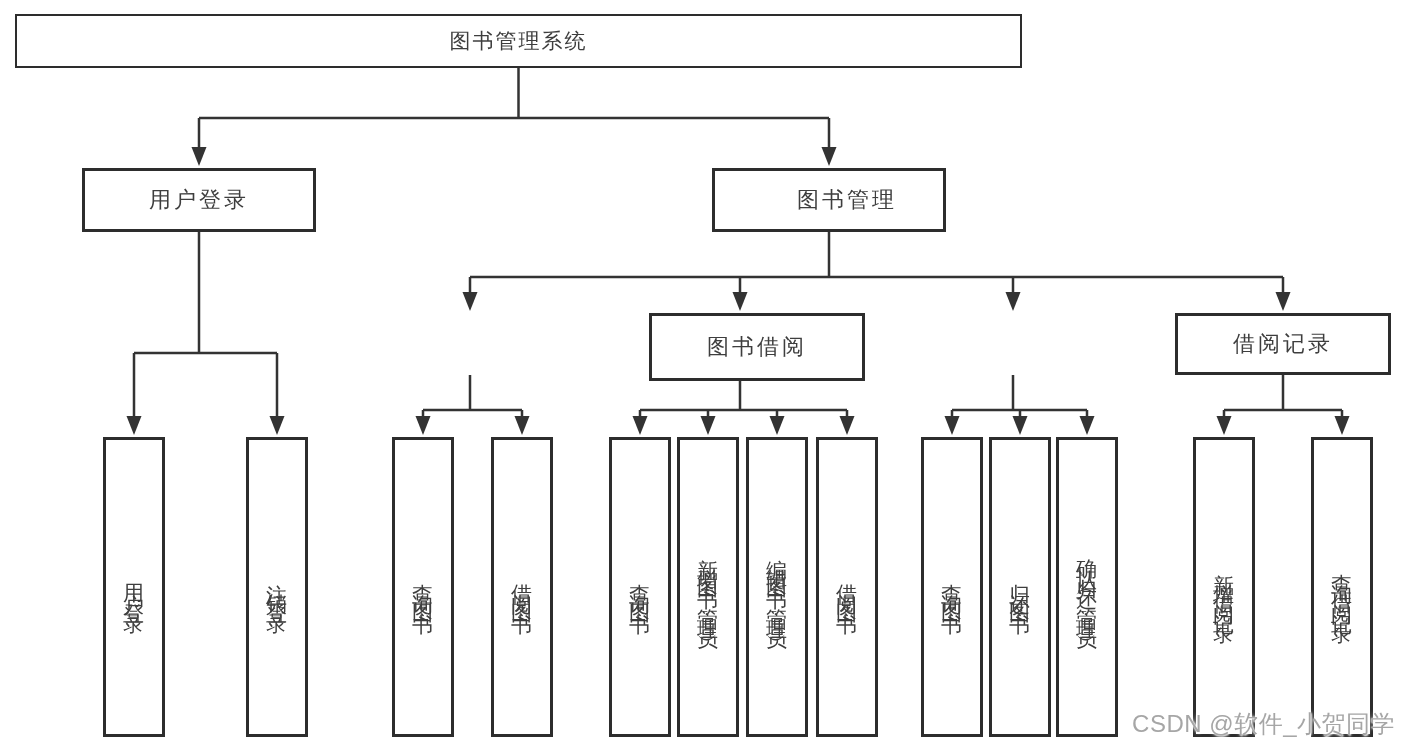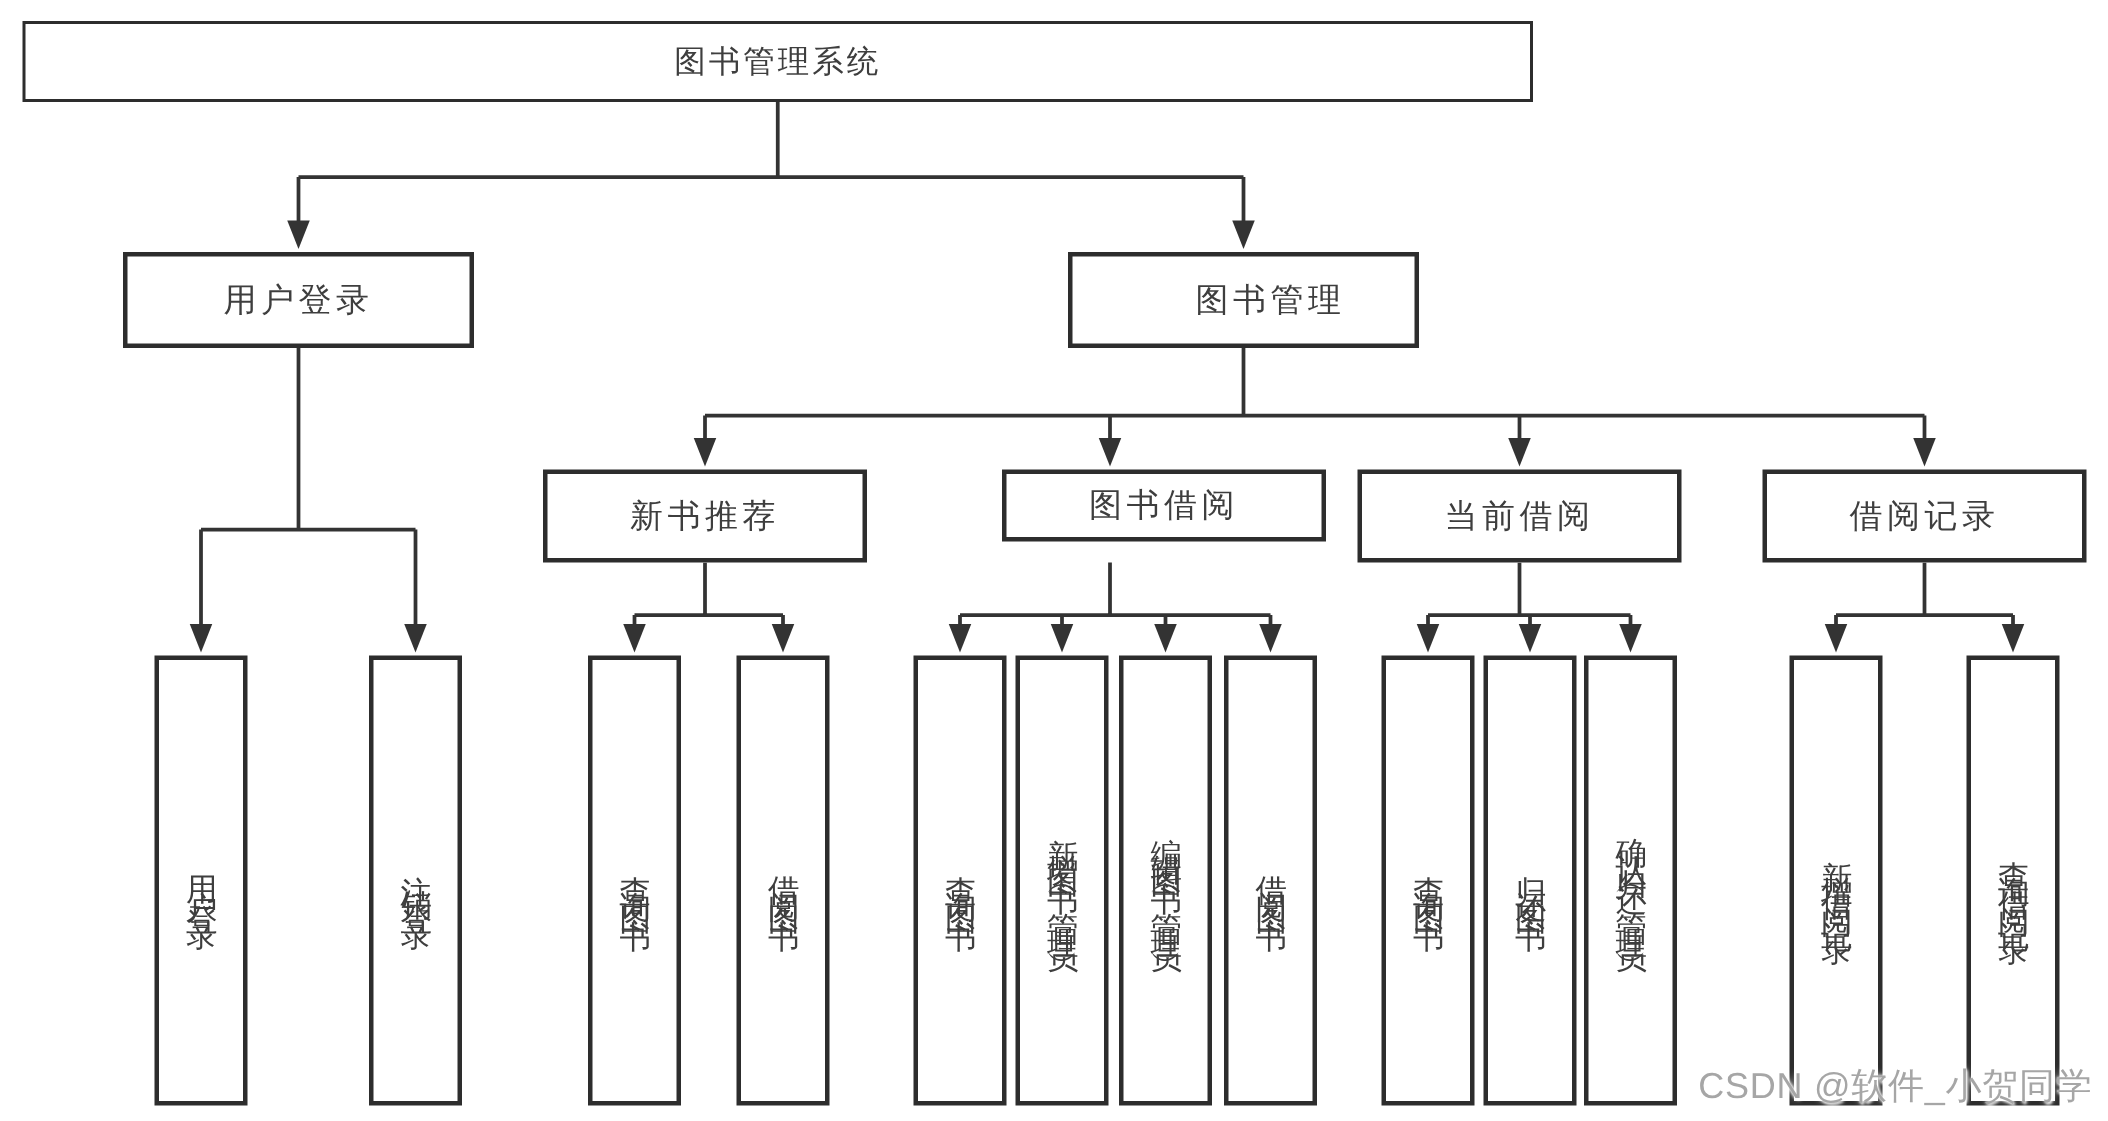--- a/index.html
+++ b/index.html
@@ -118,28 +118,22 @@
     <span class="lbl">图书管理系统</span>
   </div>
 
   <div class="node l2" style="left:82px; top:168px; width:234px; height:64px;">
     <span class="lbl">用户登录</span>
   </div>
   <div class="node l2" style="left:712px; top:168px; width:234px; height:64px;padding-left:36px;">
     <span class="lbl">图书管理</span>
   </div>
 
-  <div class="node l3" style="left:362px; top:313px; width:216px; height:62px;">
-    <span class="lbl">新书推荐</span>
-  </div>
-  <div class="node l3" style="left:668px; top:313px; width:216px; height:48px;">
+  <div class="node l3" style="left:649px; top:313px; width:216px; height:68px;">
     <span class="lbl">图书借阅</span>
-  </div>
-  <div class="node l3" style="left:905px; top:313px; width:216px; height:62px;">
-    <span class="lbl">当前借阅</span>
   </div>
   <div class="node l3" style="left:1175px; top:313px; width:216px; height:62px;">
     <span class="lbl">借阅记录</span>
   </div>
 
   <div class="node leaf" style="left:103px;">
     <span class="lbl">用户登录</span>
   </div>
   <div class="node leaf" style="left:246px;">
     <span class="lbl">注销登录</span>

